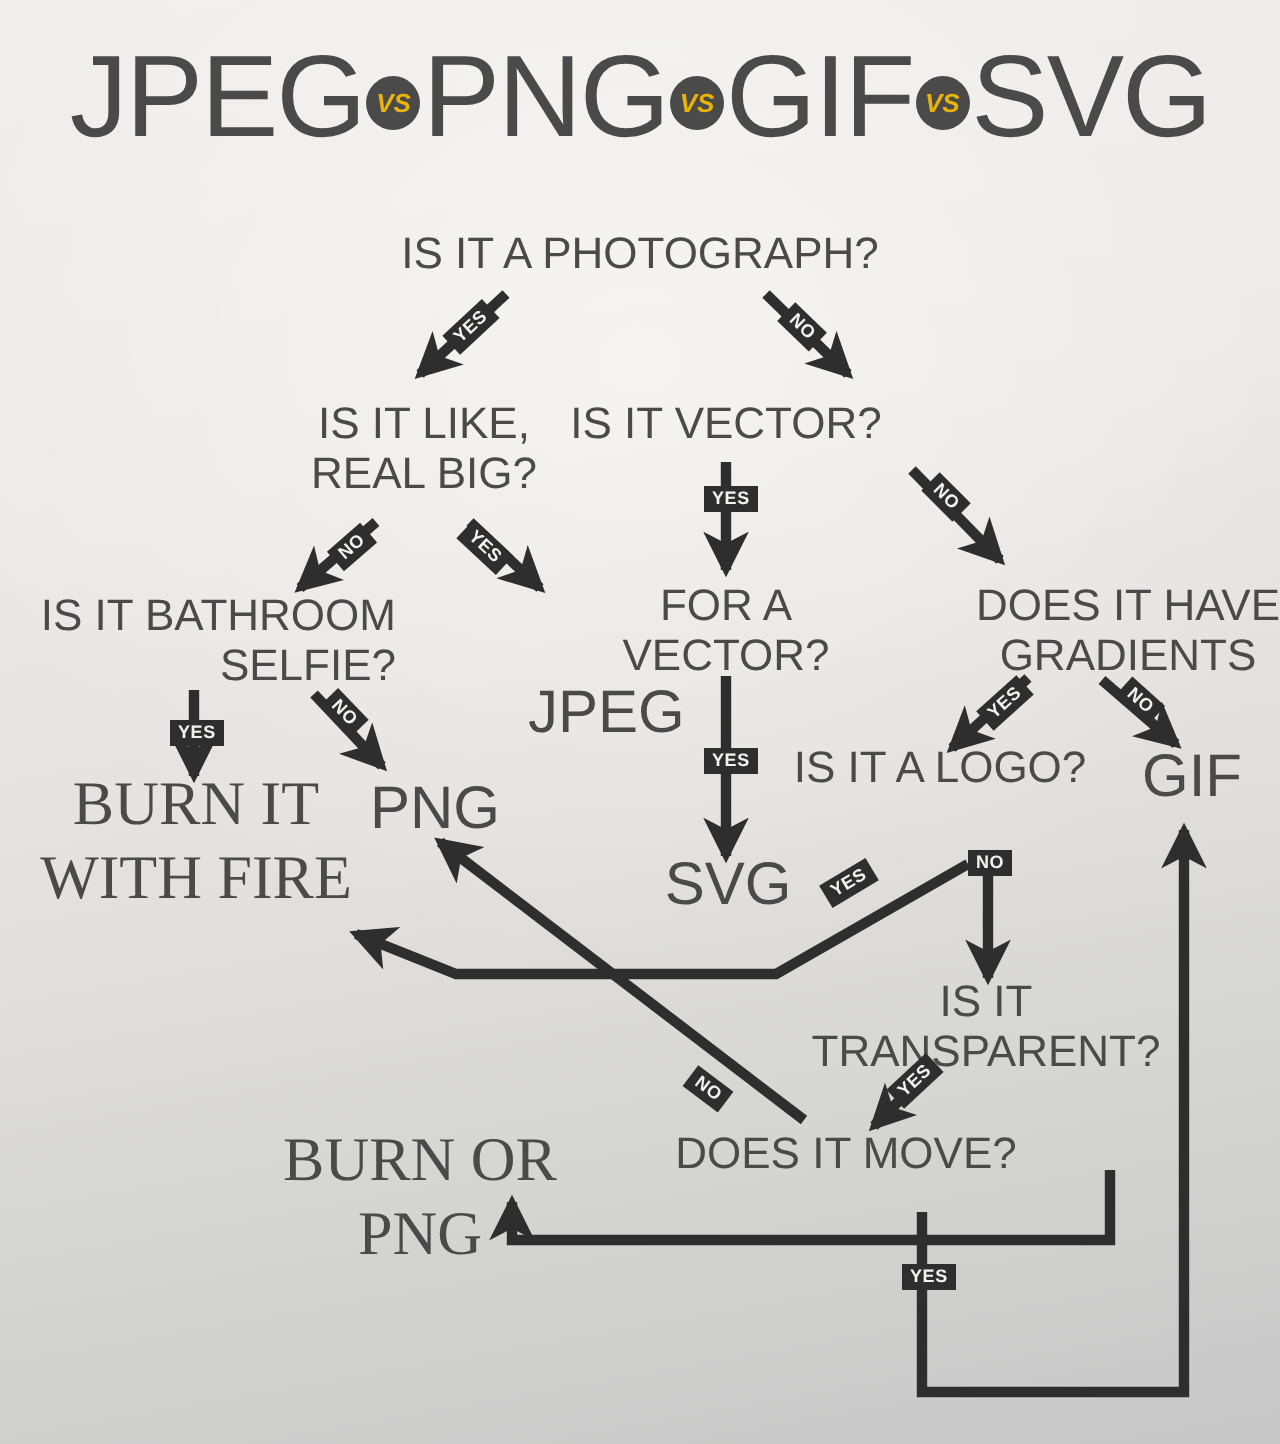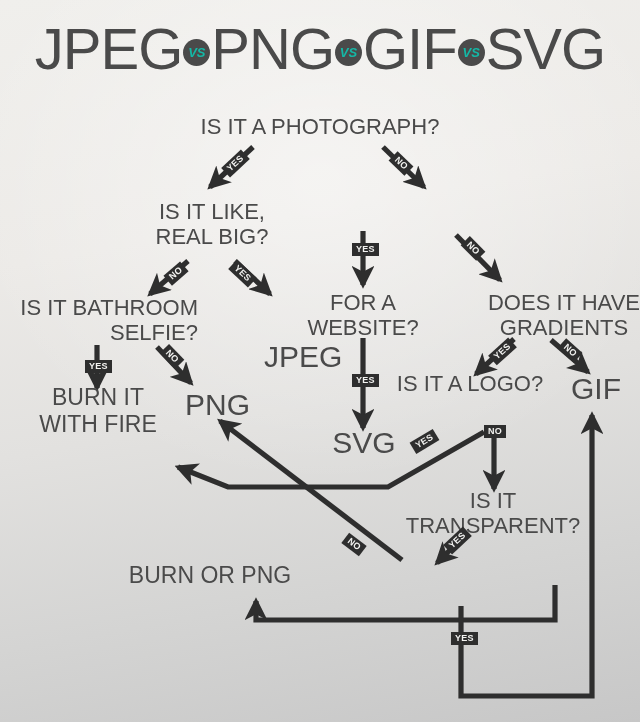--- a/index.html
+++ b/index.html
@@ -25,39 +25,39 @@
     letter-spacing:-1px;
     color:#4a4a4a;
     font-weight:400;
     white-space:nowrap;
     z-index:5;
   }
   #title .word{ font-family:"Liberation Sans","DejaVu Sans",sans-serif; }
   .vs{
     display:inline-block;vertical-align:12px;
     width:27px;height:27px;border-radius:50%;
-    background:#4a4a4a;color:#14b8a6;
+    background:#4a4a4a;color:#eab308;
     font-size:13px;font-weight:bold;font-style:italic;
     line-height:27px;text-align:center;
     letter-spacing:0;
     margin:0 1px;
   }
   
   .node{
     position:absolute;
     color:#4a4a4a;
     font-weight:400;
     text-align:center;
     line-height:1.12;
     white-space:pre-line;
     z-index:4;
   }
   .q{ font-size:22px; }
   .ans{ font-size:30px; }
-  .big{ font-size:23px; line-height:1.18; }
+  .big{ font-size:31px; line-height:1.18;font-family:Liberation Serif, serif; }
   
   #wires{position:absolute;left:0;top:0;width:640px;height:722px;z-index:2;}
   
   .badge{
     position:absolute;
     background:#2e2e2e;color:#f2f2f0;
     font-size:9px;font-weight:bold;
     letter-spacing:.3px;
     padding:2px 4px 2px 4px;
     line-height:9px;
@@ -116,35 +116,37 @@
 
       <path d="M 461 606 L 461 696 L 592 696 L 592 415" marker-end="url(#ah)"></path>
     </g>
   </svg>
 
   <div class="node q" style="left:175px;top:115px;width:290px;">IS IT A PHOTOGRAPH?</div>
 
   <div class="node q" style="left:122px;top:200px;width:180px;">IS IT LIKE,
 REAL BIG?</div>
 
+  <div class="node q" style="left:283px;top:200px;width:160px;">IS IT VECTOR?</div>
 
   <div class="node q" style="left:2px;top:296px;width:196px;text-align:right;">IS IT BATHROOM
 SELFIE?</div>
 
   <div class="node q" style="left:300px;top:291px;width:126px;">FOR A
-WEBSITE?</div>
+VECTOR?</div>
 
   <div class="node q" style="left:476px;top:291px;width:176px;">DOES IT HAVE
 GRADIENTS</div>
 
   <div class="node q" style="left:390px;top:372px;width:160px;">IS IT A LOGO?</div>
 
   <div class="node q" style="left:404px;top:489px;width:178px;">IS IT
 TRANSPARENT?</div>
 
+  <div class="node q" style="left:330px;top:565px;width:186px;">DOES IT MOVE?</div>
 
   <div class="node big" style="left:20px;top:384px;width:156px;">BURN IT
 WITH FIRE</div>
 
   <div class="node ans" style="left:185px;top:388px;width:62px;">PNG</div>
 
   <div class="node ans" style="left:264px;top:340px;width:78px;">JPEG</div>
 
   <div class="node ans" style="left:331px;top:426px;width:66px;">SVG</div>
 

